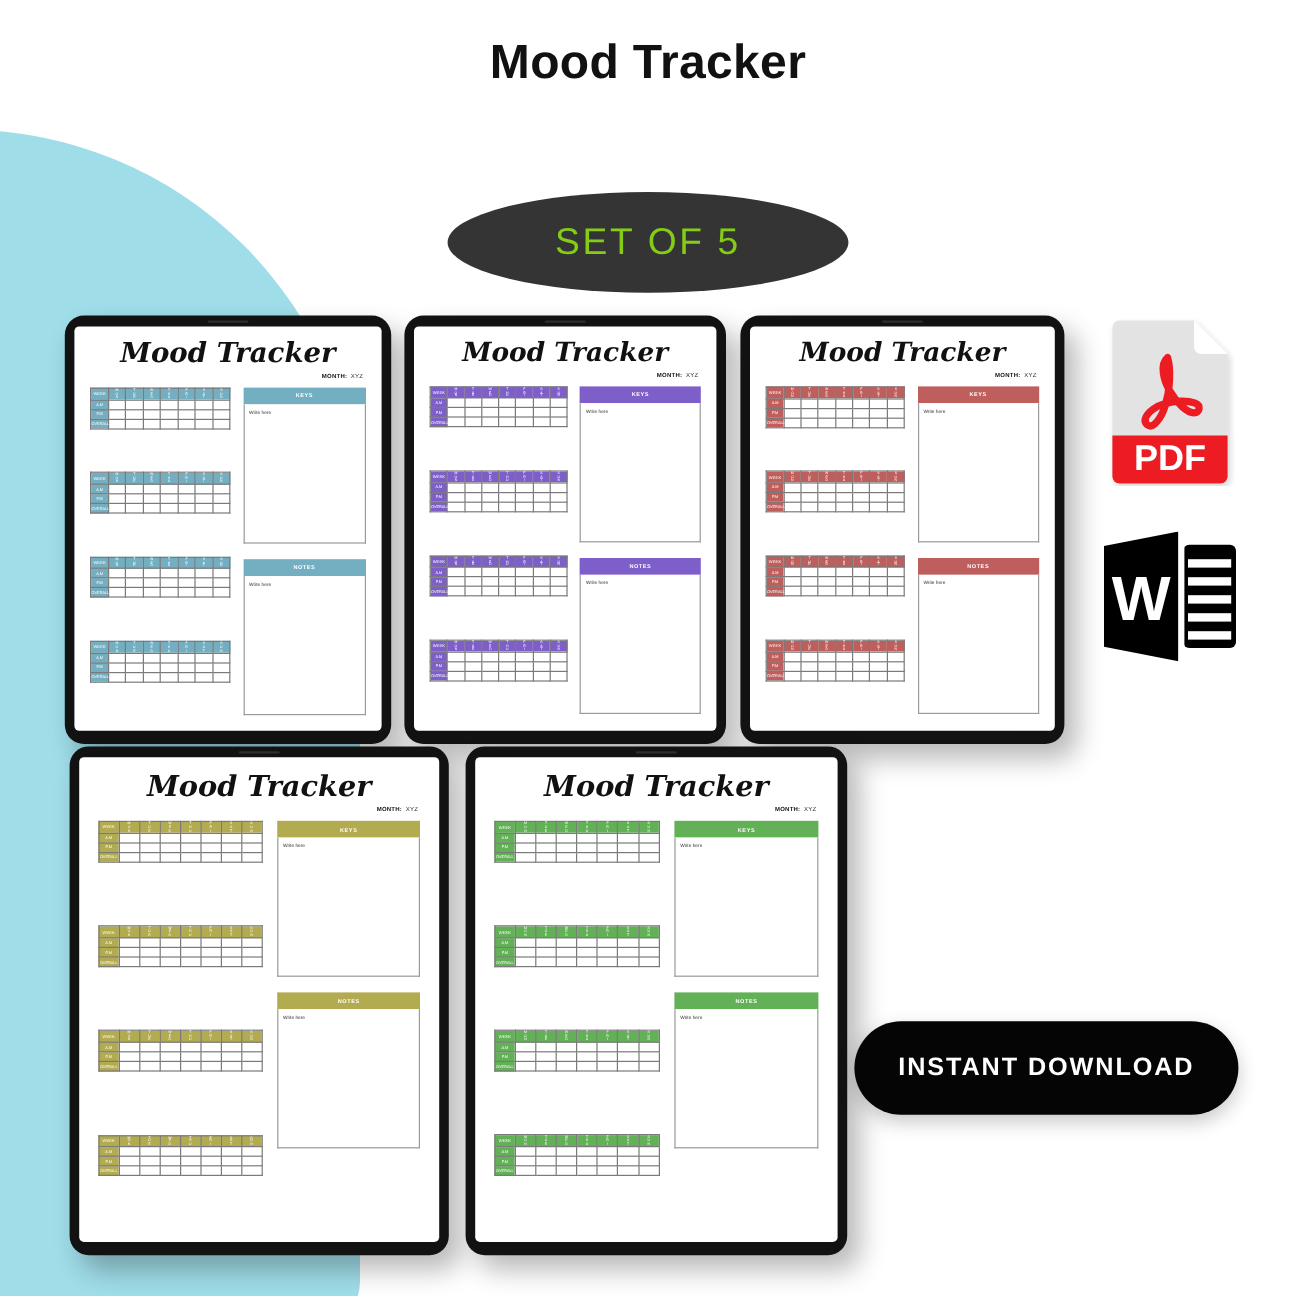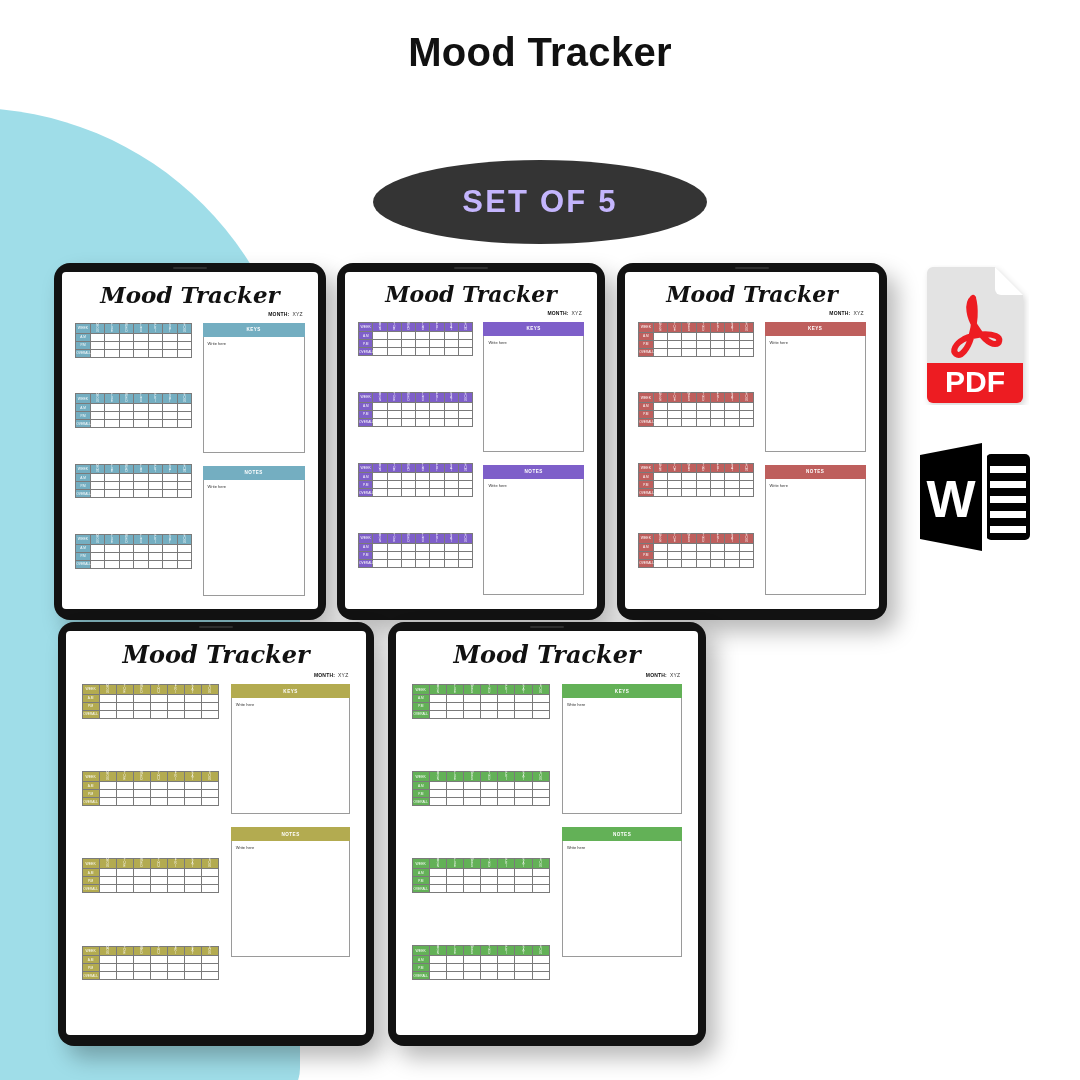--- a/index.html
+++ b/index.html
@@ -37,21 +37,21 @@
   }
 
   
   .badge{
     position:absolute;left:373px;top:160px;width:334px;height:84px;
     background:#343434;border-radius:50%/50%;
     display:flex;align-items:center;justify-content:center;
     z-index:6;
   }
   .badge span{
-    color:#c4b5fd;font-size:31px;font-weight:bold;letter-spacing:2.2px;
+    color:#84cc16;font-size:31px;font-weight:normal;letter-spacing:2.2px;
   }
 
   
   .tablet{
     position:absolute;
     background:#121212;
     border-radius:16px;
     padding:9px 8px 11px 8px;
     box-shadow:10px 12px 22px rgba(0,0,0,.28);
     z-index:4;
@@ -2008,14 +2008,17 @@
         <rect x="70" y="53" width="36" height="7"></rect>
         <rect x="70" y="68" width="36" height="7"></rect>
         <rect x="70" y="83" width="36" height="7"></rect>
       </g>
       <rect x="62" y="0" width="5" height="108" fill="#FFFFFF"></rect>
       <text x="31" y="74" font-family="'Liberation Sans',sans-serif" font-size="52" font-weight="bold" fill="#FFFFFF" text-anchor="middle">W</text>
     </svg>
   </div>
 
 
+  <div class="dl-btn">
+    <span>INSTANT DOWNLOAD</span>
+  </div>
 
 </div>
 
 </body></html>

